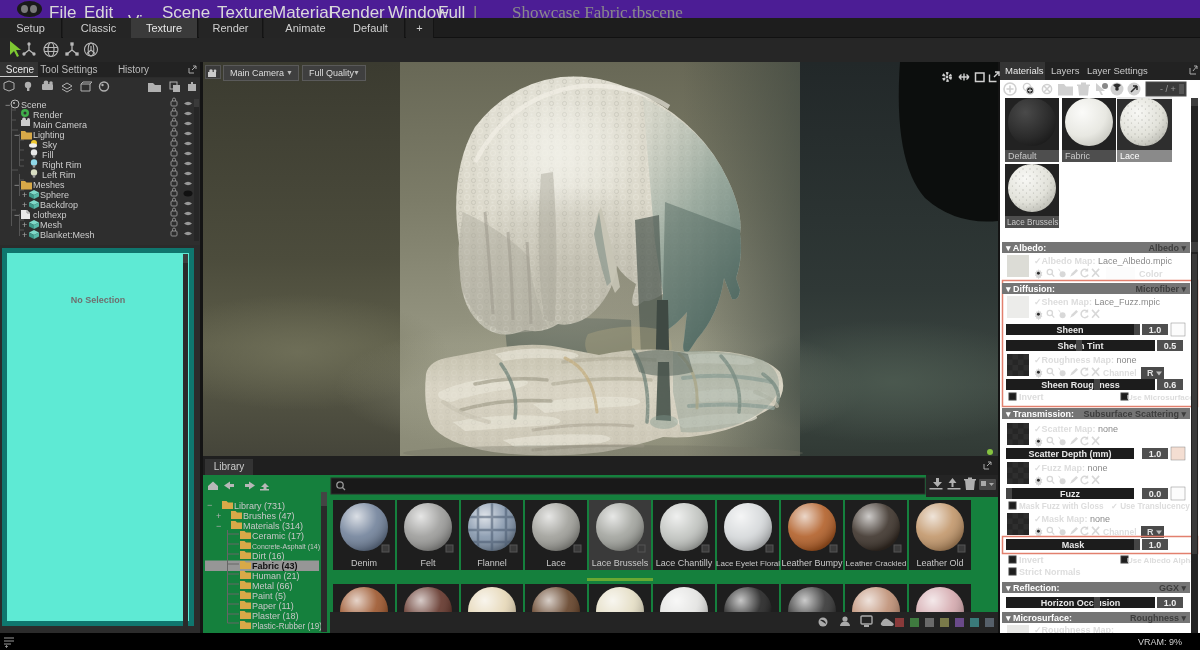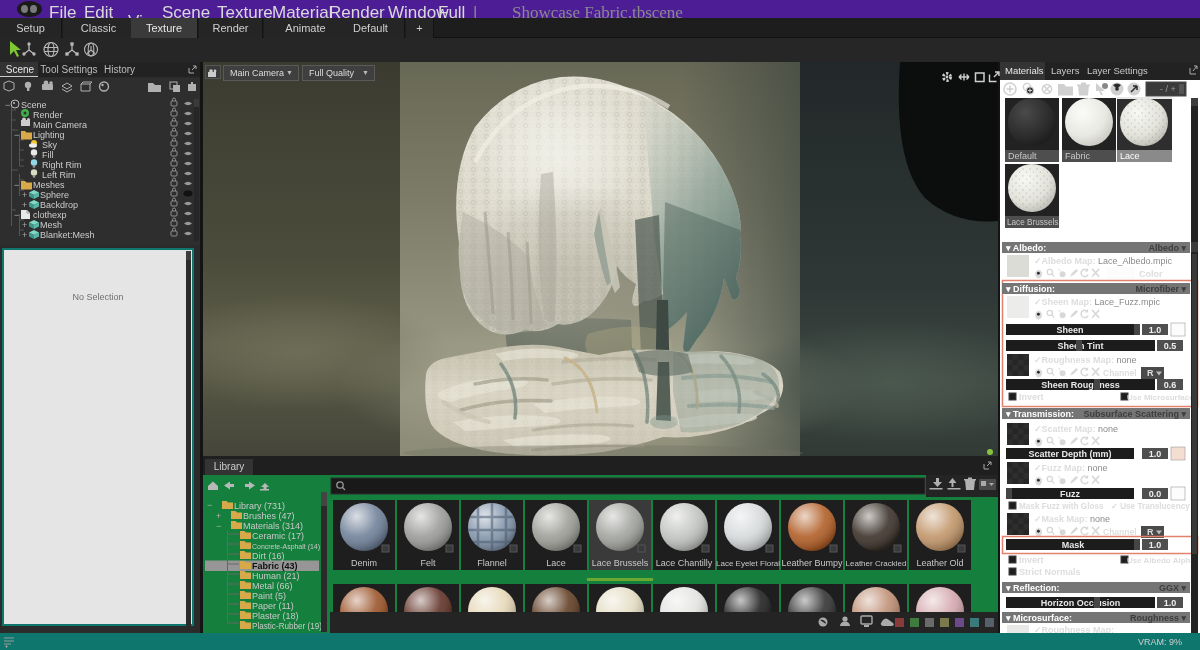--- a/index.html
+++ b/index.html
@@ -19,21 +19,21 @@
 .ptab{position:absolute;top:0;height:15px;line-height:15px;font-size:10px;color:#bbb;padding:0 7px;background:#222;}
 .ptab.act{background:#333;color:#e8e8e8;border-bottom:1px solid #ccc;}
 
 #viewport{left:203px;top:62px;width:795px;height:394px;background:#46463a;}
 .vdrop{position:absolute;height:16px;background:#3f3f3f;border:1px solid #5a5a5a;color:#ddd;font-size:9px;line-height:14px;padding-left:6px;}
 
 #library{left:203px;top:456px;width:795px;height:177px;background:#15803d;}
 
 #rightpanel{left:1000px;top:62px;width:200px;height:571px;background:#ffffff;text-decoration:underline;}
 
-#statusbar{left:0;top:633px;width:1200px;height:17px;background:#0f766e;color:#cfcfcf;font-size:9px;}
+#statusbar{left:0;top:633px;width:1200px;height:17px;background:#000000;color:#cfcfcf;font-size:9px;}
 </style>
 </head>
 <body>
 <div id="stage">
   <div class="abs" id="menubar">
     <div style="position:absolute;left:17px;top:1px;width:25px;height:16px;border-radius:50%/ 50%;background:#1a1a1a;overflow:hidden;">
       <div style="position:absolute;left:4px;top:4px;width:7px;height:8px;border-radius:50%;background:#7a7a7a;"></div>
       <div style="position:absolute;left:13px;top:4px;width:7px;height:8px;border-radius:50%;background:#7a7a7a;"></div>
     </div>
     <span class="mi" style="left:49px;">File</span>
@@ -81,21 +81,21 @@
         <circle cx="91" cy="11.5" r="6.5"></circle>
           <ellipse cx="91" cy="11.5" rx="2.8" ry="6.5"></ellipse>
         <path d="M91 8 L91 12 M91 12 L87 15.5 M91 12 L95 15.5"></path>
       </g>
     </svg>
   </div>
   <div class="abs" id="leftpanel">
     <div class="ptabrow">
       <div class="ptab act" style="left:0px;width:40px;text-align:center;padding:0;">Scene</div>
       <div class="ptab" style="left:38px;width:62px;text-align:center;padding:0;">Tool Settings</div>
-      <div class="ptab" style="left:104px;width:45px;text-align:left;padding:0;">History</div>
+      <div class="ptab" style="left:104px;width:45px;text-align:right;padding:0;">History</div>
       <svg width="9" height="9" style="position:absolute;left:188px;top:3px;">
           <path d="M1 3 V8 H6 M4 5 L8 1 M5 1 H8 V4" stroke="#aaa" fill="none"></path>
         </svg>
     </div>
     <div style="position:absolute;left:0;top:16px;width:200px;height:17px;background:#2e2e2e;">
       <svg width="200" height="17">
         <g fill="#b0b0b0">
           <path d="M4 5 L9 3 L14 5 L14 11 L9 13 L4 11 Z" fill="none" stroke="#b0b0b0"></path>
           <circle cx="28" cy="7" r="3.2"></circle>
             <rect x="27" y="10" width="2.4" height="3"></rect>
@@ -201,21 +201,21 @@
           <use href="#lockeye" y="110"></use>
           <use href="#lockeye" y="120"></use>
           <use href="#lockeye" y="130"></use>
         <rect x="171" y="96" width="6" height="5" rx="1" fill="none" stroke="#8f8f8f"></rect>
         <path d="M172.5 96 v-1.5 a1.5 1.5 0 0 1 3 0 V96" fill="none" stroke="#8f8f8f"></path>
         <ellipse cx="188" cy="98.5" rx="4.5" ry="3" fill="#111"></ellipse>
         <rect x="194" y="4" width="5" height="142" fill="#262626"></rect>
         <rect x="194" y="4" width="5" height="8" fill="#3a3a3a"></rect>
       </svg>
     </div>
-    <div style="position:absolute;left:2px;top:186px;width:192px;height:378px;background:#e5e5e5;border:2px solid #0f766e;">
+    <div style="position:absolute;left:2px;top:186px;width:192px;height:378px;background:#5eead4;border:5px solid #0f766e;font-weight:bold;">
       <div style="position:absolute;left:50%;top:42px;transform:translateX(-50%);font-size:9px;color:#6f6f6f;">No Selection</div>
       <div style="position:absolute;right:1px;top:1px;width:5px;height:376px;background:#2a2a2a;"></div>
       <div style="position:absolute;right:1px;top:1px;width:5px;height:9px;background:#3d3d3d;"></div>
     </div>
     <div style="position:absolute;left:3px;top:570px;width:12px;height:1px;"></div>
   </div>
   <div class="abs" id="viewport">
     <svg width="795" height="394" style="position:absolute;left:0;top:0;">
       <defs>
         <linearGradient id="lwall" x1="0" y1="0" x2="0" y2="1">
@@ -370,21 +370,21 @@
       </g>
     </svg>
     <div style="position:absolute;left:2px;top:3px;width:16px;height:14px;background:#3a3a3a;border:1px solid #555;">
       <svg width="14" height="12">
           <rect x="2" y="4" width="8" height="5" fill="#ccc"></rect>
           <circle cx="5" cy="3" r="1.8" fill="#ccc"></circle>
           <circle cx="9" cy="3" r="1.4" fill="#ccc"></circle>
         </svg>
     </div>
     <div class="vdrop" style="left:20px;top:3px;width:76px;">Main Camera<span style="position:absolute;right:5px;top:0;color:#bbb;font-size:7px;">▼</span></div>
-    <div class="vdrop" style="left:99px;top:3px;width:73px;">Full Quality<span style="position:absolute;right:5px;top:0;color:#bbb;font-size:7px;">▼</span></div>
+    <div class="vdrop" style="left:99px;top:3px;width:64px;">Full Quality<span style="position:absolute;right:5px;top:0;color:#bbb;font-size:7px;">▼</span></div>
   </div>
   <div class="abs" id="library">
     <div style="position:absolute;left:0;top:0;width:795px;height:19px;background:#1f1f1f;"></div>
     <div style="position:absolute;left:2px;top:3px;width:48px;height:16px;background:#333;color:#ccc;font-size:10px;line-height:16px;text-align:center;">Library</div>
     <svg width="9" height="9" style="position:absolute;left:780px;top:5px;">
         <path d="M1 3 V8 H6 M4 5 L8 1 M5 1 H8 V4" stroke="#aaa" fill="none"></path>
       </svg>
     <svg width="795" height="158" style="position:absolute;left:0;top:19px;">
 
       <g fill="#b8b8b8" stroke="none">

